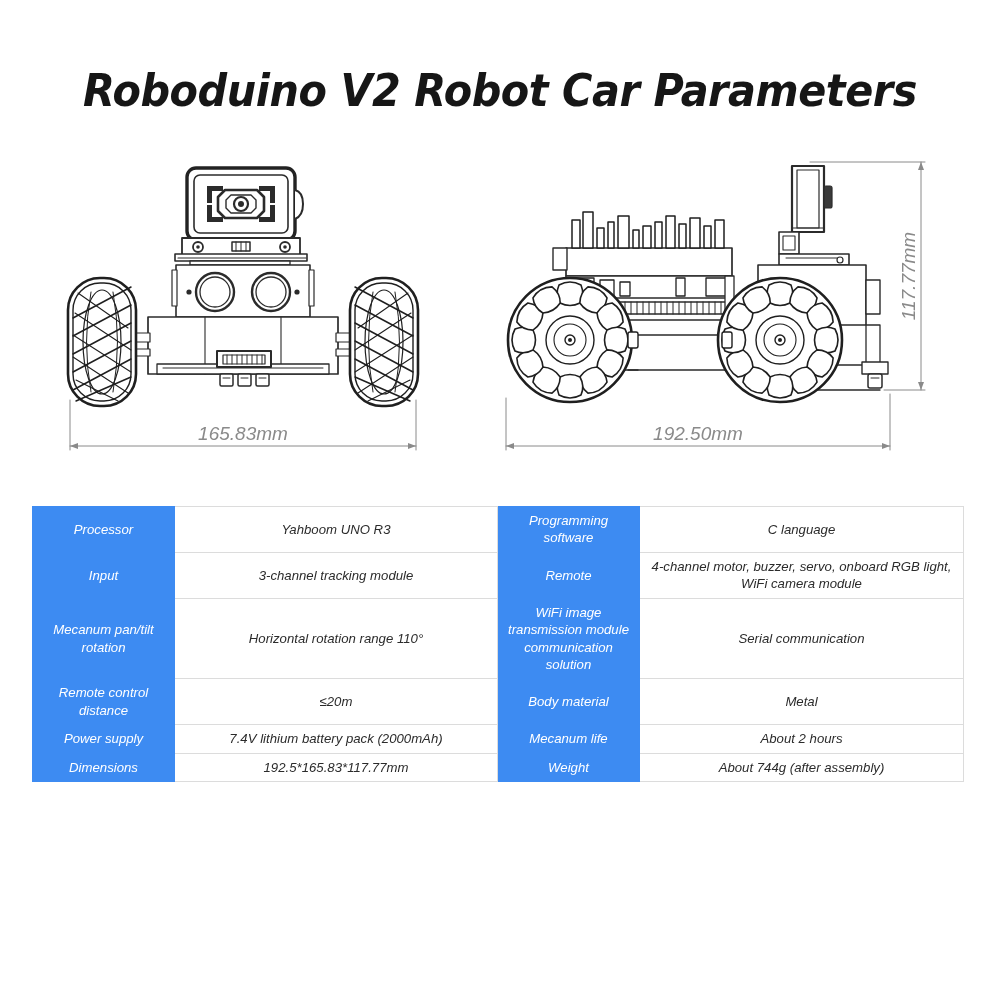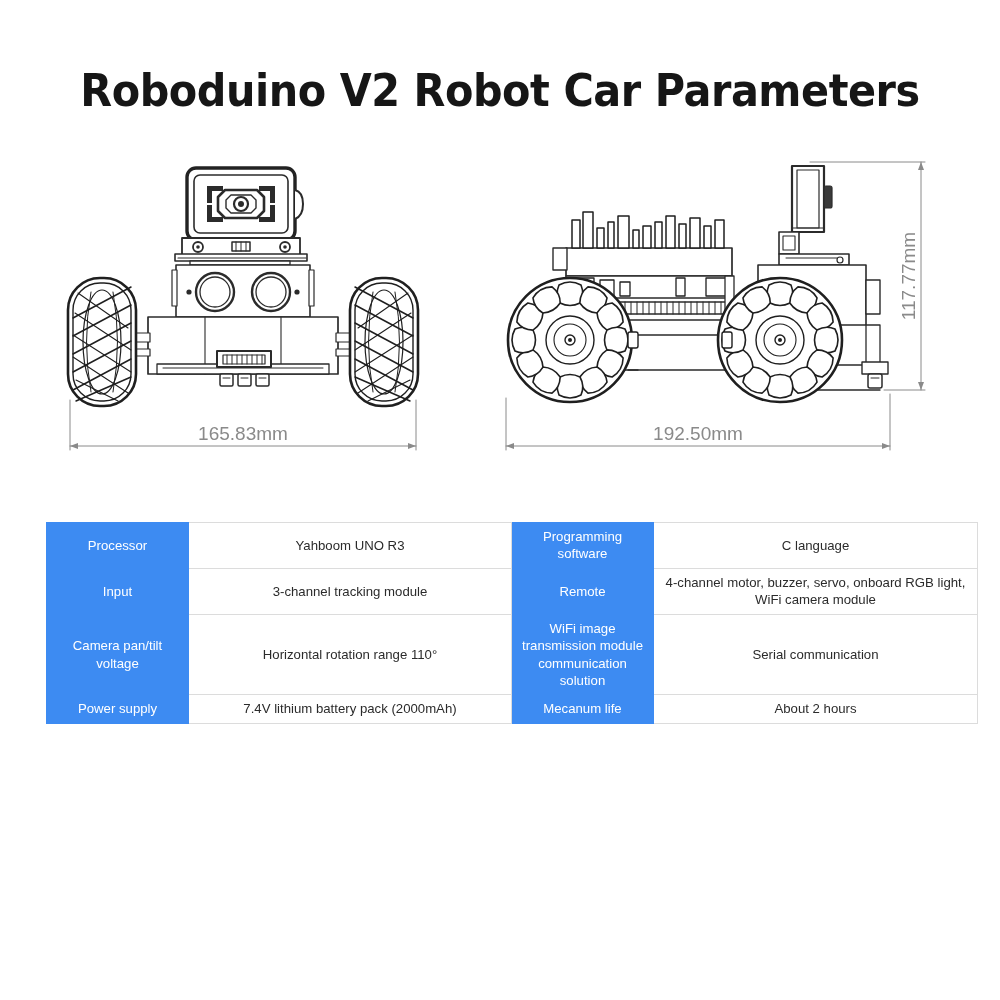--- a/index.html
+++ b/index.html
@@ -2,46 +2,45 @@
 <html><head>
 <meta charset="utf-8">
 <title>Roboduino V2 Robot Car Parameters</title>
 <style>
   html,body{margin:0;padding:0;}
   body{
     width:1000px;height:1000px;background:#ffffff;
     font-family:"Liberation Sans","DejaVu Sans",sans-serif;
     overflow:hidden;position:relative;
   }
-  .page{position:relative;width:1000px;height:1000px;}
+  .page{position:relative;width:1000px;height:1000px;font-style:italic;}
 
   
   .title{
     position:absolute;left:0;top:64px;width:1000px;
     text-align:center;
     font-family:"DejaVu Sans","Liberation Sans",sans-serif;
     font-weight:bold;
     font-size:45px;
     letter-spacing:-0.5px;
     color:#161616;
     transform:scaleX(0.92);
     white-space:nowrap;
   }
 
   
   .drawings{position:absolute;left:0;top:150px;width:1000px;height:330px;}
   .draw-svg{position:absolute;top:0;left:0;}
 
   
   .spec-table{
-    position:absolute;left:46px;top:506px;
+    position:absolute;left:32px;top:506px;
     width:931px;
     border-collapse:collapse;
     table-layout:fixed;
-    margin-top:16px;
   }
   .spec-table td{
     border:1px solid #dcdcdc;
     padding:5px 6px;
     vertical-align:middle;
     text-align:center;
     font-size:13.2px;
     line-height:1.32;
   }
   .spec-table td.k{
@@ -405,27 +404,39 @@
         <td class="k">Programming software</td>
         <td class="v">C language</td>
       </tr>
       <tr>
         <td class="k">Input</td>
         <td class="v">3-channel tracking module</td>
         <td class="k">Remote</td>
         <td class="v">4-channel motor, buzzer, servo, onboard RGB light, WiFi camera module</td>
       </tr>
       <tr>
-        <td class="k">Camera pan/tilt voltage</td>
+        <td class="k">Mecanum pan/tilt rotation</td>
         <td class="v">Horizontal rotation range 110°</td>
         <td class="k">WiFi image transmission module communication solution</td>
         <td class="v">Serial communication</td>
+      </tr>
+      <tr>
+        <td class="k">Remote control distance</td>
+        <td class="v">≤20m</td>
+        <td class="k">Body material</td>
+        <td class="v">Metal</td>
       </tr>
       <tr>
         <td class="k">Power supply</td>
         <td class="v">7.4V lithium battery pack (2000mAh)</td>
         <td class="k">Mecanum life</td>
         <td class="v">About 2 hours</td>
       </tr>
+      <tr>
+        <td class="k">Dimensions</td>
+        <td class="v">192.5*165.83*117.77mm</td>
+        <td class="k">Weight</td>
+        <td class="v">About 744g (after assembly)</td>
+      </tr>
     </tbody>
   </table>
 
 </div>
 
 </body></html>

